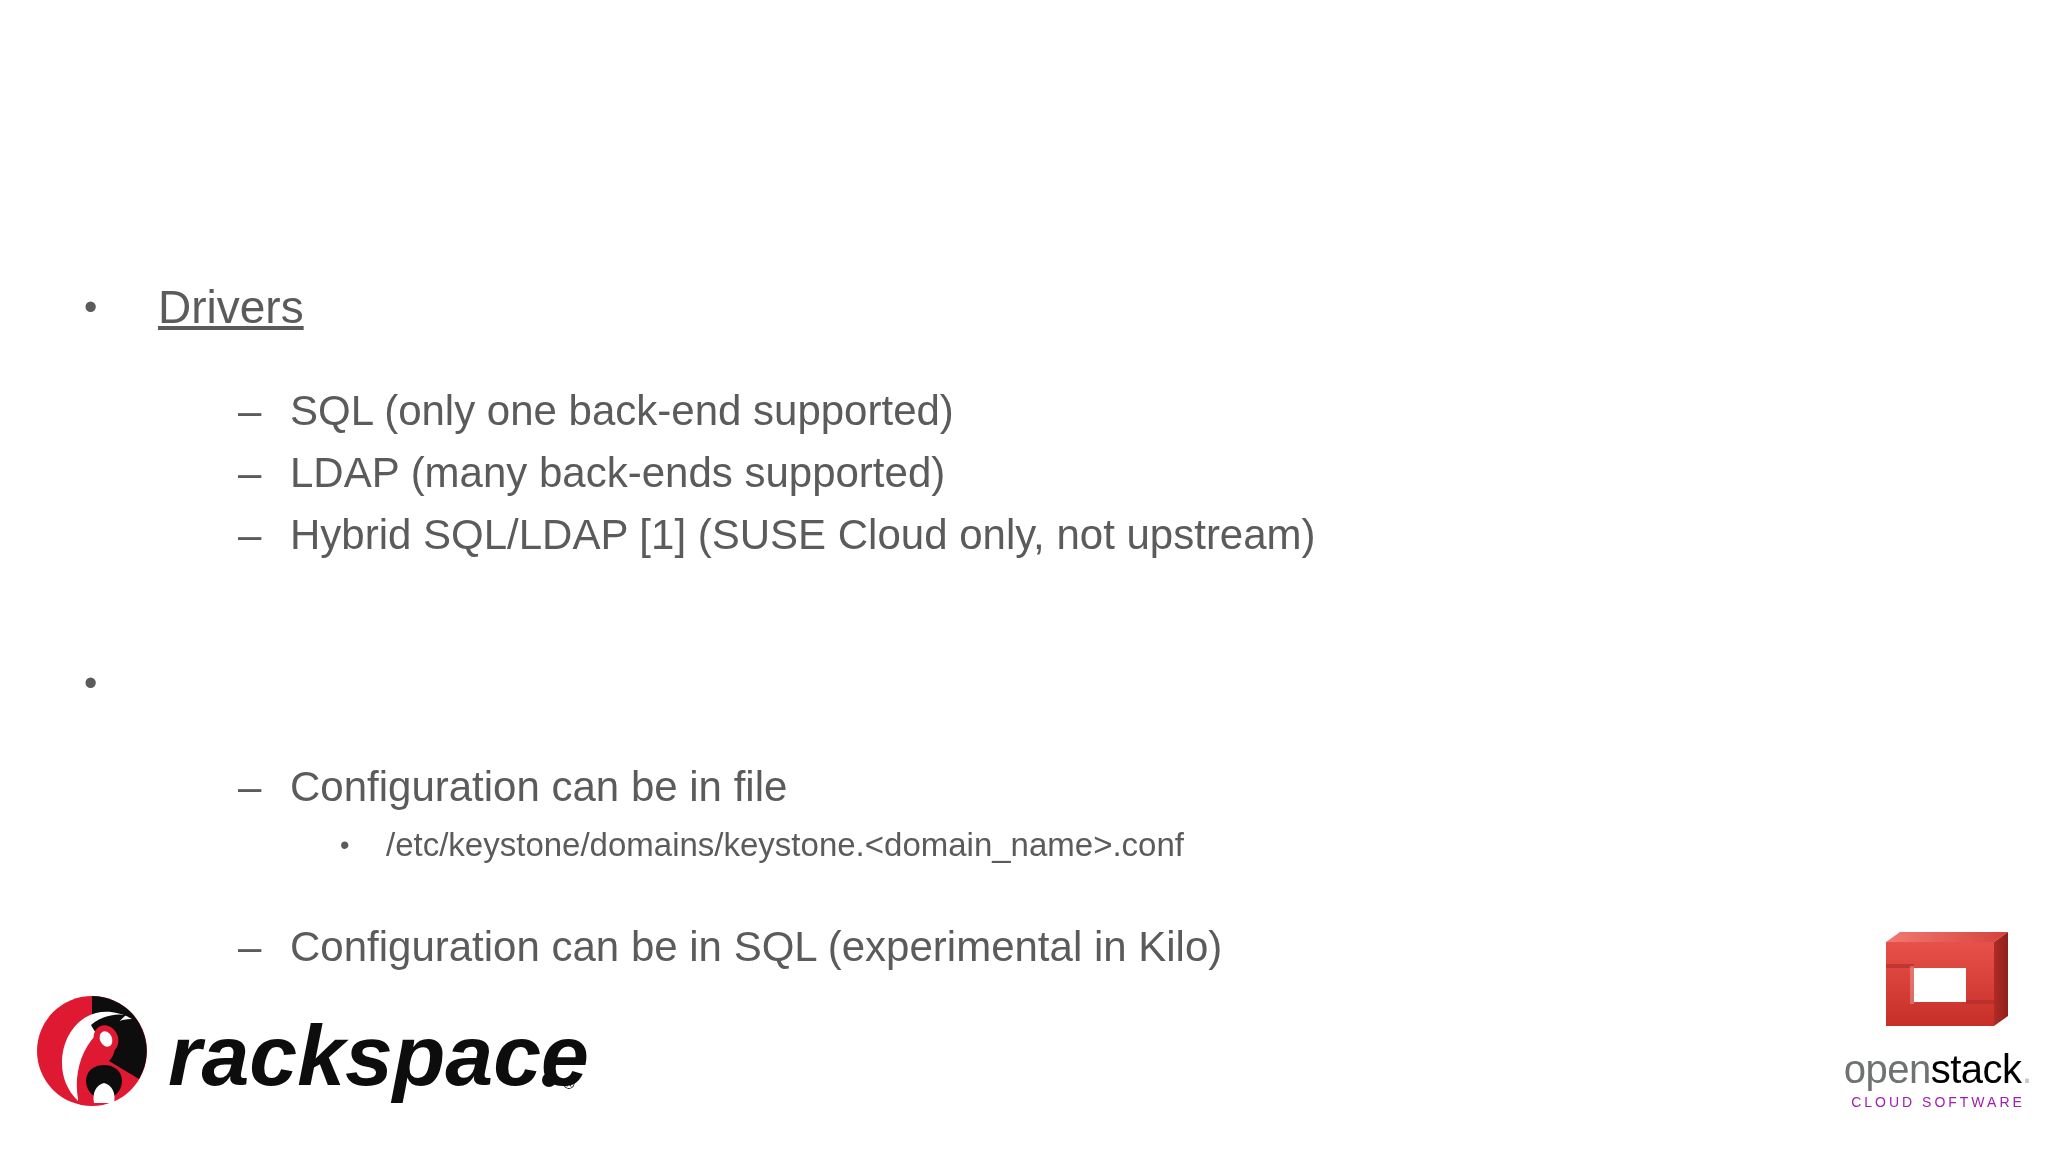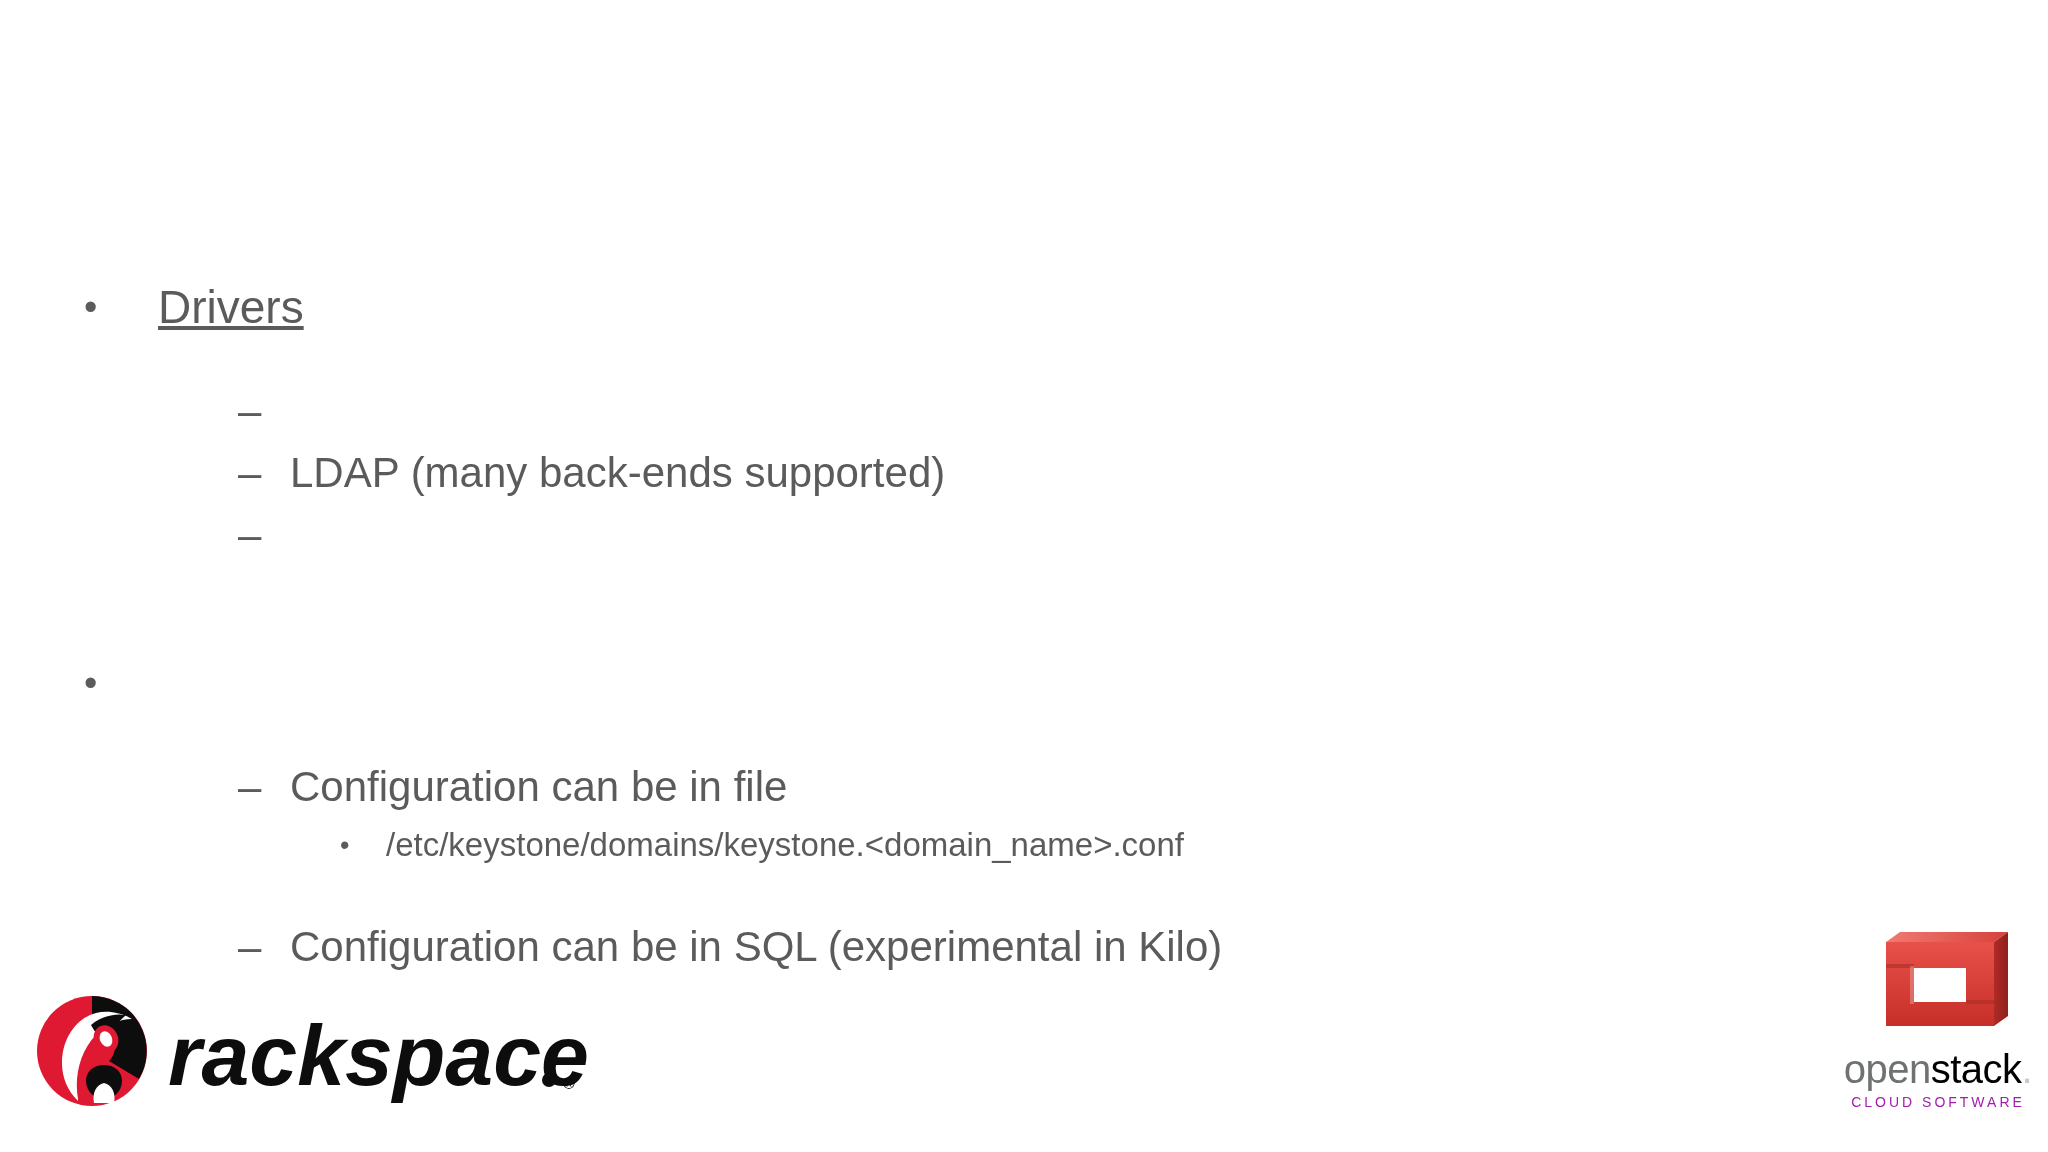--- a/index.html
+++ b/index.html
@@ -147,29 +147,31 @@
 
     <div class="bullet-row lvl1">
       <span class="marker">•</span>
       <span class="btext">Drivers</span>
     </div>
 
     <div class="gap-md"></div>
 
     <div class="bullet-row lvl2">
       <span class="marker">–</span>
+      <span class="btext">SQL (only one back-end supported)</span>
     </div>
 
     <div class="bullet-row lvl2">
       <span class="marker">–</span>
       <span class="btext">LDAP (many back-ends supported)</span>
     </div>
 
     <div class="bullet-row lvl2">
       <span class="marker">–</span>
+      <span class="btext">Hybrid SQL/LDAP [1] (SUSE Cloud only, not upstream)</span>
     </div>
 
     <div class="gap-lg"></div>
 
     <div class="bullet-row lvl1">
       <span class="marker">•</span>
     </div>
 
     <div class="gap-md"></div>
 

